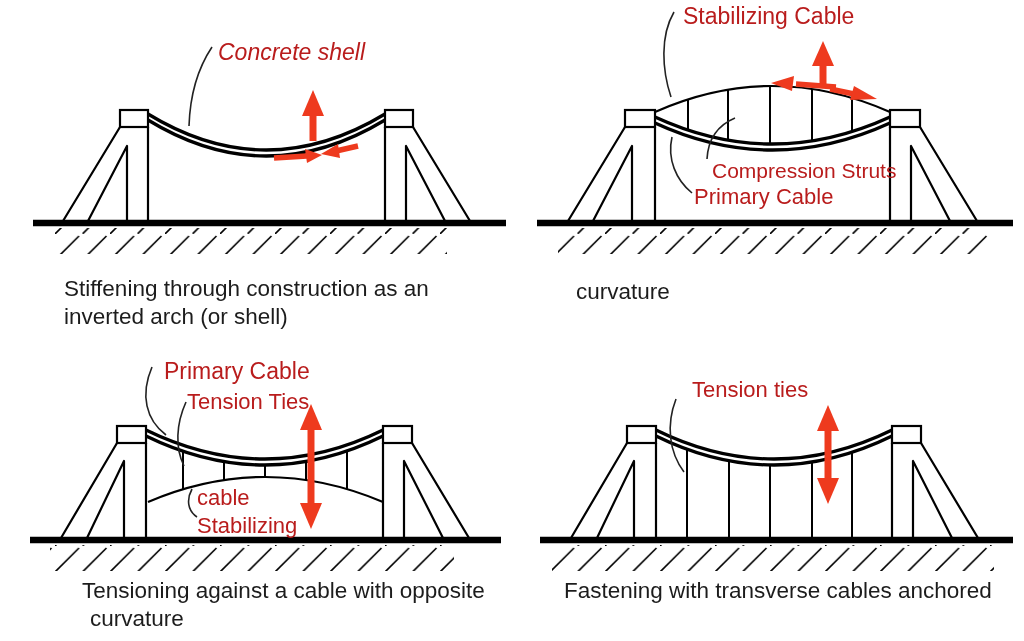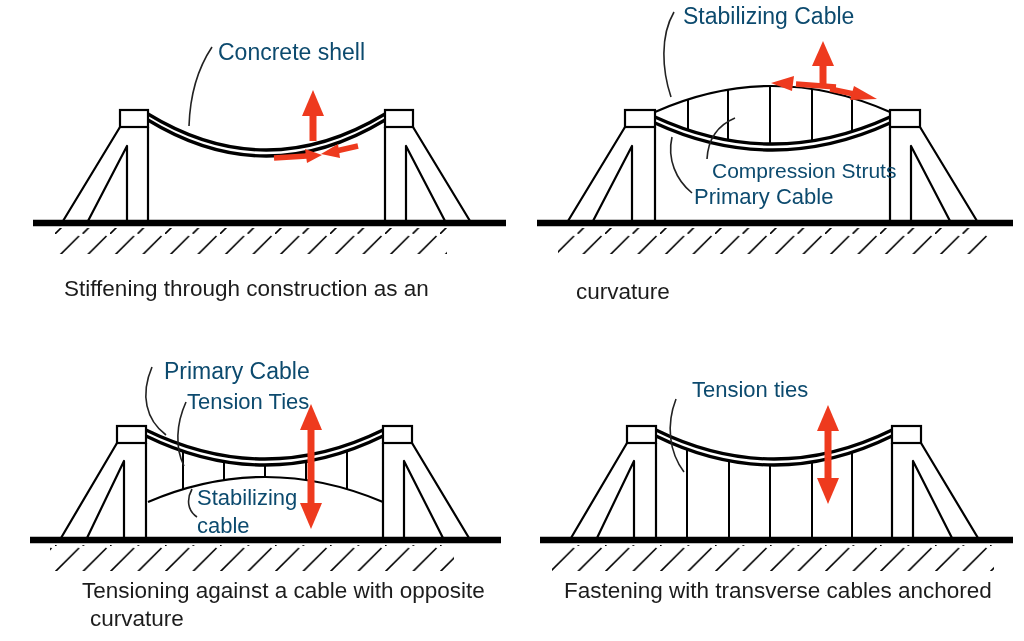--- a/index.html
+++ b/index.html
@@ -18,21 +18,21 @@
   .groundl { stroke:#000; stroke-width:6.5; fill:none; }
   .cap     { fill:#fff; stroke:#000; stroke-width:2.2; }
   .leader  { stroke:#222; stroke-width:1.6; fill:none; }
   .red-shaft      { stroke:var(--arrow-red,#ee3a1e); stroke-width:7; fill:none; }
   .red-shaft-thin { stroke:var(--arrow-red,#ee3a1e); stroke-width:5.5; fill:none; }
   .red-head       { fill:var(--arrow-red,#ee3a1e); stroke:none; }
 
   
   .lbl {
     position:absolute; font-size:22px; line-height:26px;
-    color:#0c4a6e; white-space:nowrap;
+    color:#b91c1c; white-space:nowrap;
   }
   .lbl-lg { font-size:23px; }
   .lbl-sm { font-size:21px; }
   .caption {
     position:absolute; font-size:22.5px; line-height:28px; color:#1c1c1c;
     white-space:nowrap;
   }
   .caption .ln { display:block; }
   .caption-tr .ln { line-height:32px; }
   .caption-bl .ln2 { margin-left:8px; }
@@ -161,37 +161,38 @@
       <rect x="552" y="545" width="442" height="26" fill="url(#hatch)"></rect>
       <path class="leader" d="M676,399 C666,425 669,452 684,472"></path>
       <g>
         <line class="red-shaft" x1="828" y1="429" x2="828" y2="481"></line>
         <polygon class="red-head" points="828,405 817,431 839,431"></polygon>
         <polygon class="red-head" points="828,504 817,478 839,478"></polygon>
       </g>
     </g>
   </svg>
 
-  <div class="lbl lbl-lg" style="left:218px; top:39px;">Concrete shell</div>
+  <div class="lbl lbl-lg" style="left:218px; top:39px;font-style:italic;">Concrete shell</div>
 
   <div class="lbl lbl-lg" style="left:683px; top:3px;">Stabilizing Cable</div>
   <div class="lbl lbl-sm" style="left:712px; top:158px;">Compression Struts</div>
   <div class="lbl" style="left:694px; top:184px;">Primary Cable</div>
 
   <div class="lbl lbl-lg" style="left:164px; top:358px;">Primary Cable</div>
   <div class="lbl" style="left:187px; top:389px;">Tension Ties</div>
   <div class="lbl two-line" style="left:197px; top:484px;">
+    <span class="ln">cable</span>
     <span class="ln">Stabilizing</span>
-    <span class="ln">cable</span>
   </div>
 
   <div class="lbl" style="left:692px; top:377px;">Tension ties</div>
 
   <div class="caption" style="left:64px; top:275px;">
     <span class="ln">Stiffening through construction as an</span>
+    <span class="ln">inverted arch (or shell)</span>
   </div>
 
   <div class="caption caption-tr" style="left:576px; top:276px;">
     <span class="ln">curvature</span>
   </div>
 
   <div class="caption caption-bl" style="left:66px; top:577px;margin-left:16px;">
     <span class="ln">Tensioning against a cable with opposite</span>
     <span class="ln ln2">curvature</span>
   </div>

